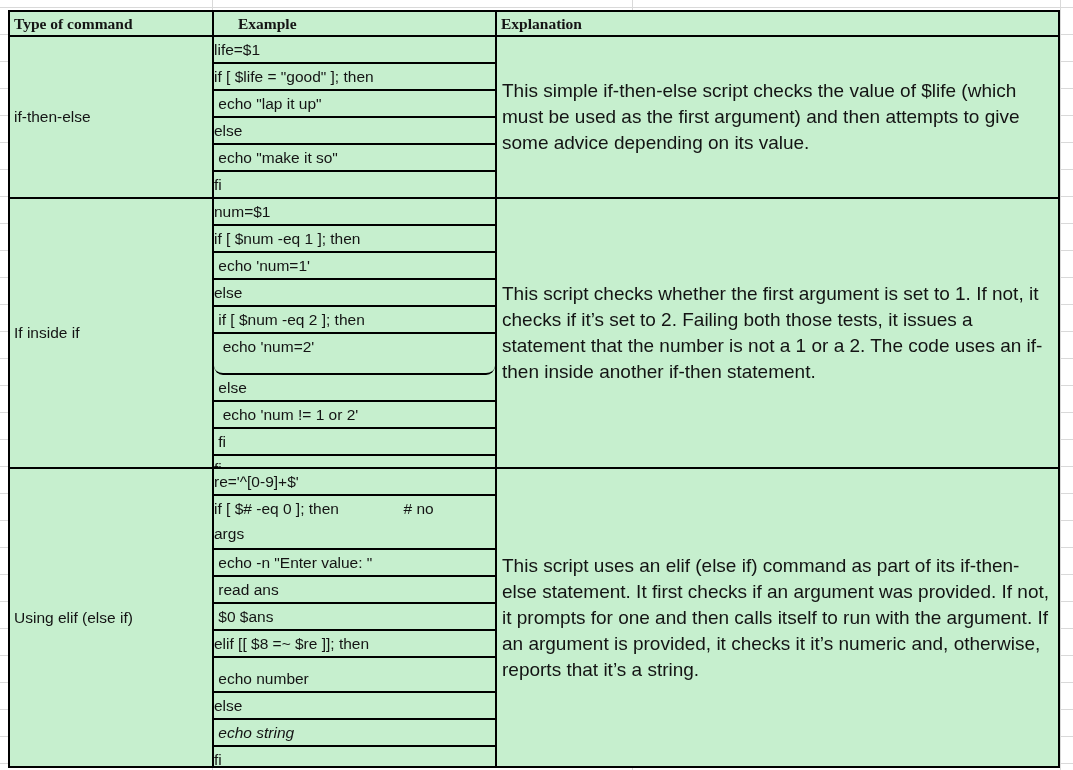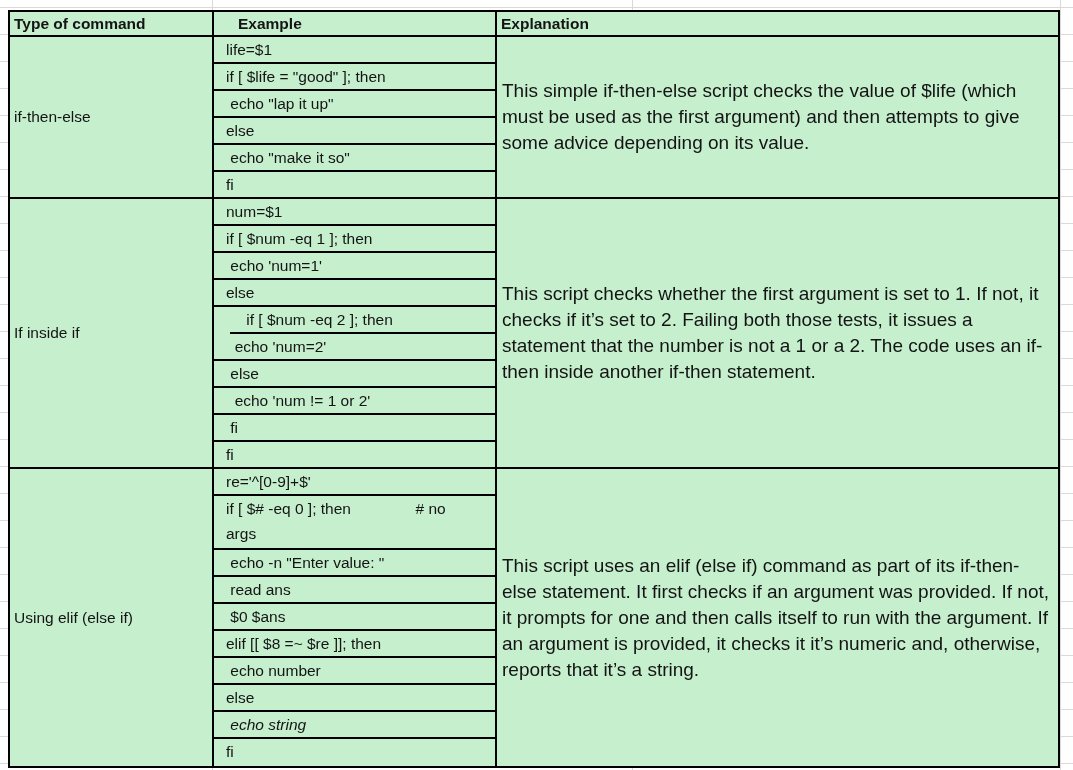--- a/index.html
+++ b/index.html
@@ -45,20 +45,21 @@
     color: var(--text, #141414);
     display: flex;
     flex-direction: column;
   }
   .hrow {
     display: flex;
     height: 25px;
     box-sizing: border-box;
     border-bottom: 2px solid var(--border, #000);
     flex: 0 0 auto;
+    font-family: Liberation Serif, serif;
   }
   .cell { box-sizing: border-box; }
   .hcell {
     display: flex;
     align-items: center;
     padding-left: 4px;
     font-weight: bold;
     font-size: 15.5px;
   }
   .hcell.c1 { flex: 0 0 204px; border-right: 2px solid var(--border, #000); }
@@ -82,21 +83,21 @@
     flex: 0 0 283px;
     border-right: 2px solid var(--border, #000);
     display: flex;
     flex-direction: column;
     overflow: hidden;
   }
   .code-cell {
     box-sizing: border-box;
     flex: 0 0 auto;
     border-bottom: 2px solid var(--border, #000);
-    padding-left: 12px;
+    padding-left: 0;
     font-size: 15.5px;
     line-height: 25px;
     white-space: pre-wrap;
     overflow: hidden;
   }
   .code-cell:last-child {
     border-bottom: none;
     flex: 1 1 auto;
     height: auto !important;
   }
@@ -137,40 +138,40 @@
           </div>
           <div class="cell exp-cell">This simple if-then-else script checks the value of $life (which must be used as the first argument) and then attempts to give some advice depending on its value.</div>
         </div>
         <div class="srow" style="height: 270px;">
           <div class="cell type-cell">If inside if</div>
           <div class="cell code-col">
             <div class="cell code-cell" style="height: 27px;">num=$1</div>
             <div class="cell code-cell" style="height: 27px;">if [ $num -eq 1 ]; then</div>
             <div class="cell code-cell" style="height: 27px;"> echo 'num=1'</div>
             <div class="cell code-cell" style="height: 27px;">else</div>
-            <div class="cell code-cell" style="height: 27px; margin-left: 16px;"> if [ $num -eq 2 ]; then</div>
-            <div class="cell code-cell" style="height: 27px;">  echo 'num=2'</div>
+            <div class="cell code-cell" style="height: 27px;"> if [ $num -eq 2 ]; then</div>
+            <div class="cell code-cell" style="height: 41px; border-radius: 9px;">  echo 'num=2'</div>
             <div class="cell code-cell" style="height: 27px;"> else</div>
             <div class="cell code-cell" style="height: 27px;">  echo 'num != 1 or 2'</div>
             <div class="cell code-cell" style="height: 27px;"> fi</div>
             <div class="cell code-cell" style="height: 27px;">fi</div>
           </div>
           <div class="cell exp-cell">This script checks whether the first argument is set to 1. If not, it checks if it’s set to 2. Failing both those tests, it issues a statement that the number is not a 1 or a 2. The code uses an if-then inside another if-then statement.</div>
         </div>
         <div class="srow" style="height: 297px;">
           <div class="cell type-cell">Using elif (else if)</div>
           <div class="cell code-col">
             <div class="cell code-cell" style="height: 27px;">re='^[0-9]+$'</div>
             <div class="cell code-cell" style="height: 54px;">if [ $# -eq 0 ]; then               # no
 args</div>
             <div class="cell code-cell" style="height: 27px;"> echo -n "Enter value: "</div>
             <div class="cell code-cell" style="height: 27px;"> read ans</div>
             <div class="cell code-cell" style="height: 27px;"> $0 $ans</div>
             <div class="cell code-cell" style="height: 27px;">elif [[ $8 =~ $re ]]; then</div>
-            <div class="cell code-cell" style="height: 27px;"> echo number</div>
+            <div class="cell code-cell" style="height: 27px; margin-top: 8px;"> echo number</div>
             <div class="cell code-cell" style="height: 27px;">else</div>
             <div class="cell code-cell" style="height: 27px; font-style: italic;"> echo string</div>
             <div class="cell code-cell" style="height: 27px;">fi</div>
           </div>
           <div class="cell exp-cell">This script uses an elif (else if) command as part of its if-then-else statement. It first checks if an argument was provided. If not, it prompts for one and then calls itself to run with the argument. If an argument is provided, it checks it it’s numeric and, otherwise, reports that it’s a string.</div>
         </div>
       </div>
   </div>
 </div>
 

